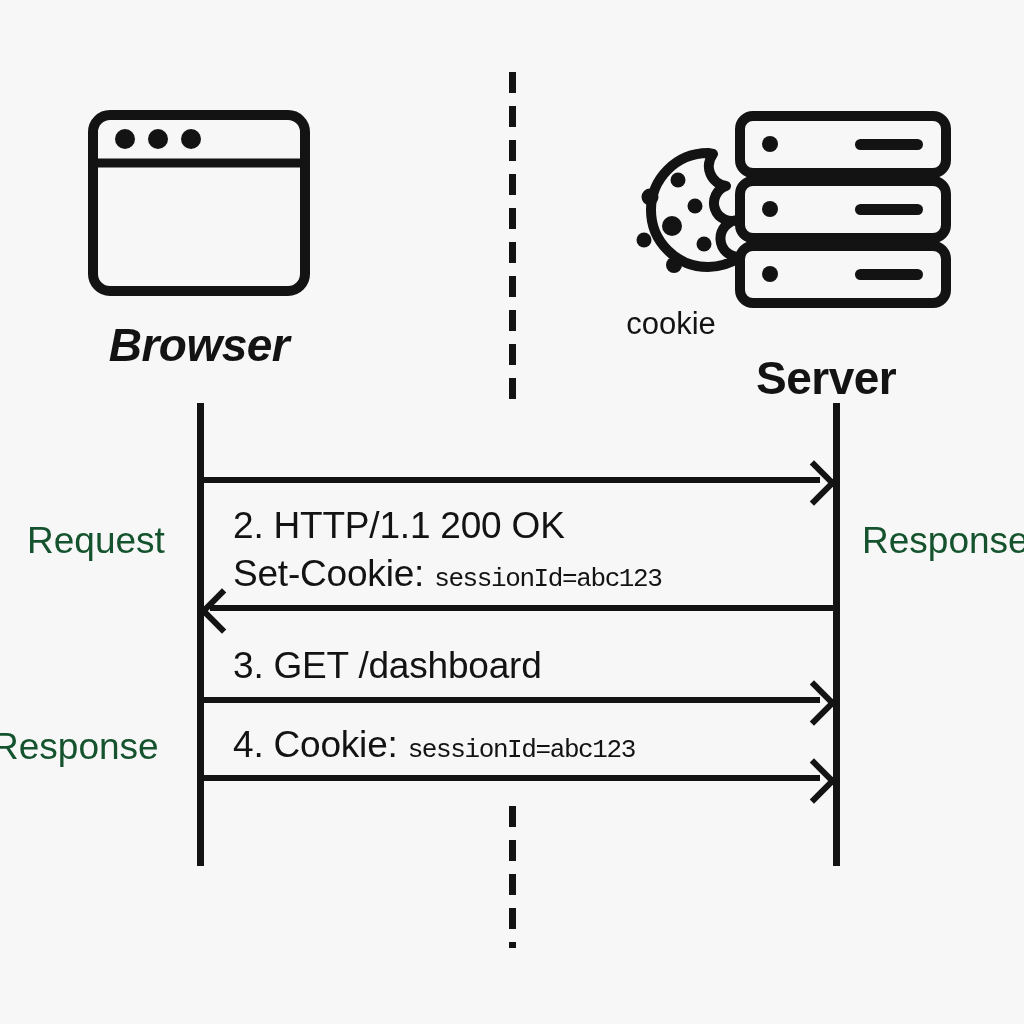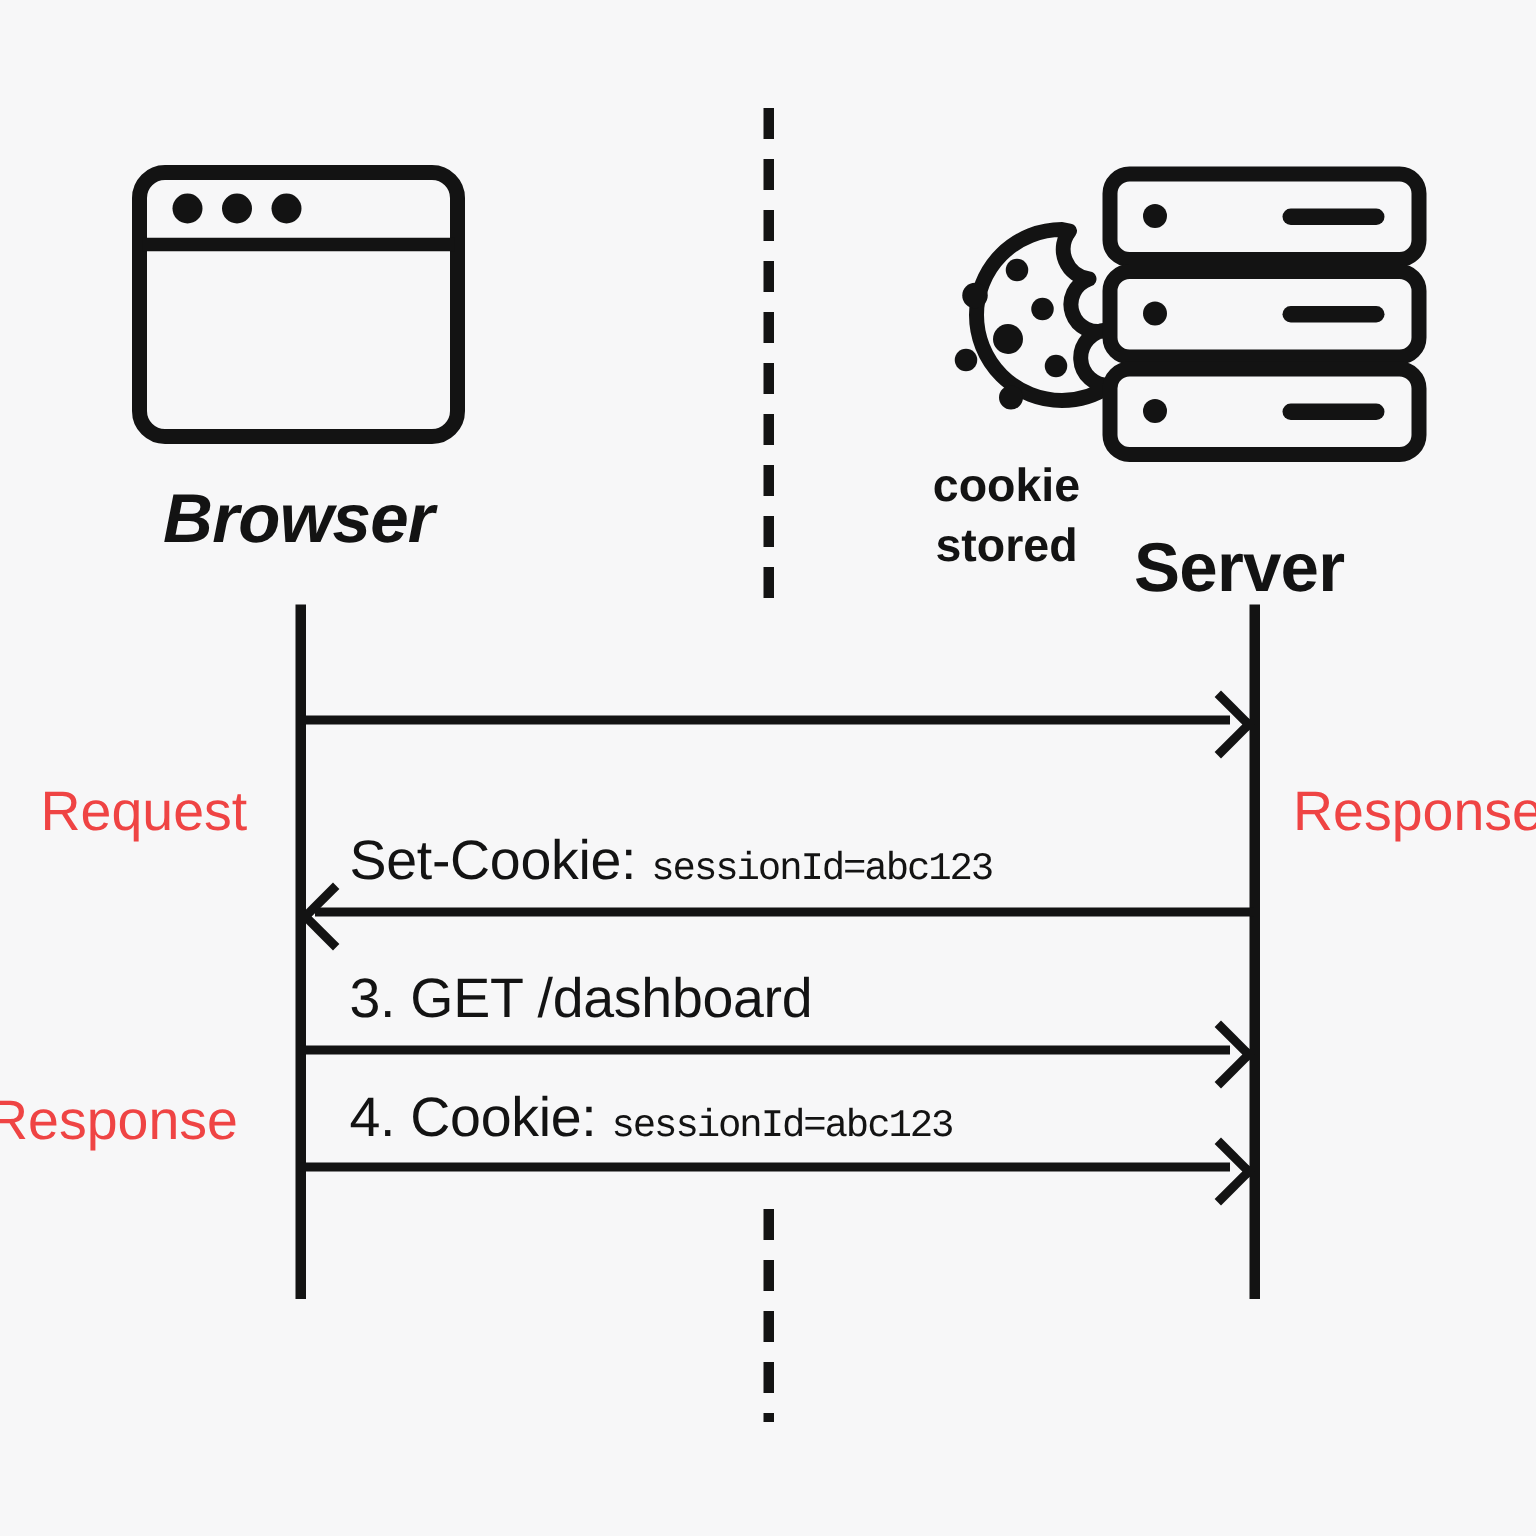--- a/index.html
+++ b/index.html
@@ -59,21 +59,21 @@
   }
   #cookie-stored-label {
     position: absolute;
     left: 608px;
     top: 304px;
     width: 126px;
     text-align: center;
     font-size: 31px;
     line-height: 1.28;
     color: #131313;
-    font-weight: bold;
+    font-weight: normal;
   }
 
   
   .divider {
     position: absolute;
     left: 509px;
     width: 7px;
     background-image: linear-gradient(
       to bottom,
       #131313 0px, #131313 21px,
@@ -126,21 +126,21 @@
   .msg-text .mono {
     font-family: "Liberation Mono", "DejaVu Sans Mono", monospace;
     font-size: 26px;
     letter-spacing: -1.4px;
   }
 
   
   .side-label {
     position: absolute;
     font-size: 37px;
-    color: #ef4444;
+    color: #14532d;
     white-space: nowrap;
   }
 </style>
 </head>
 <body>
 
 <div id="canvas">
 
   <svg id="browser-icon" viewBox="0 0 222 186">
     <rect x="5" y="5" width="212" height="176" rx="17" ry="17" fill="none" stroke="#131313" stroke-width="10"></rect>
@@ -184,32 +184,32 @@
       <rect x="255" y="159" width="68" height="11" rx="5.5" fill="#131313"></rect>
     </g>
   </svg>
 
   <div class="node-label" id="browser-label">Browser</div>
 
   <div class="node-label" id="server-label">Server</div>
 
   <div id="cookie-stored-label">
     <div>cookie</div>
-    <div>stored</div>
   </div>
 
   <div class="divider" id="divider-top"></div>
   <div class="divider" id="divider-bottom"></div>
 
   <div class="lifeline" id="lifeline-browser"></div>
   <div class="lifeline" id="lifeline-server"></div>
 
   <div class="arrow-shaft" style="left:200px; top:477px; width:620px;"></div>
   <div class="arrow-head right" style="left:798px; top:467px;"></div>
 
+  <div class="msg-text" style="left:233px; top:505px;">2. HTTP/1.1 200 OK</div>
   <div class="msg-text" style="left:233px; top:553px;">
     <span>Set-Cookie: </span><span class="mono">sessionId=abc123</span>
   </div>
   <div class="arrow-shaft" style="left:210px; top:605px; width:626px;"></div>
   <div class="arrow-head left" style="left:206px; top:595px;"></div>
 
   <div class="msg-text" style="left:233px; top:645px;">3. GET /dashboard</div>
   <div class="arrow-shaft" style="left:200px; top:697px; width:620px;"></div>
   <div class="arrow-head right" style="left:798px; top:687px;"></div>
 

